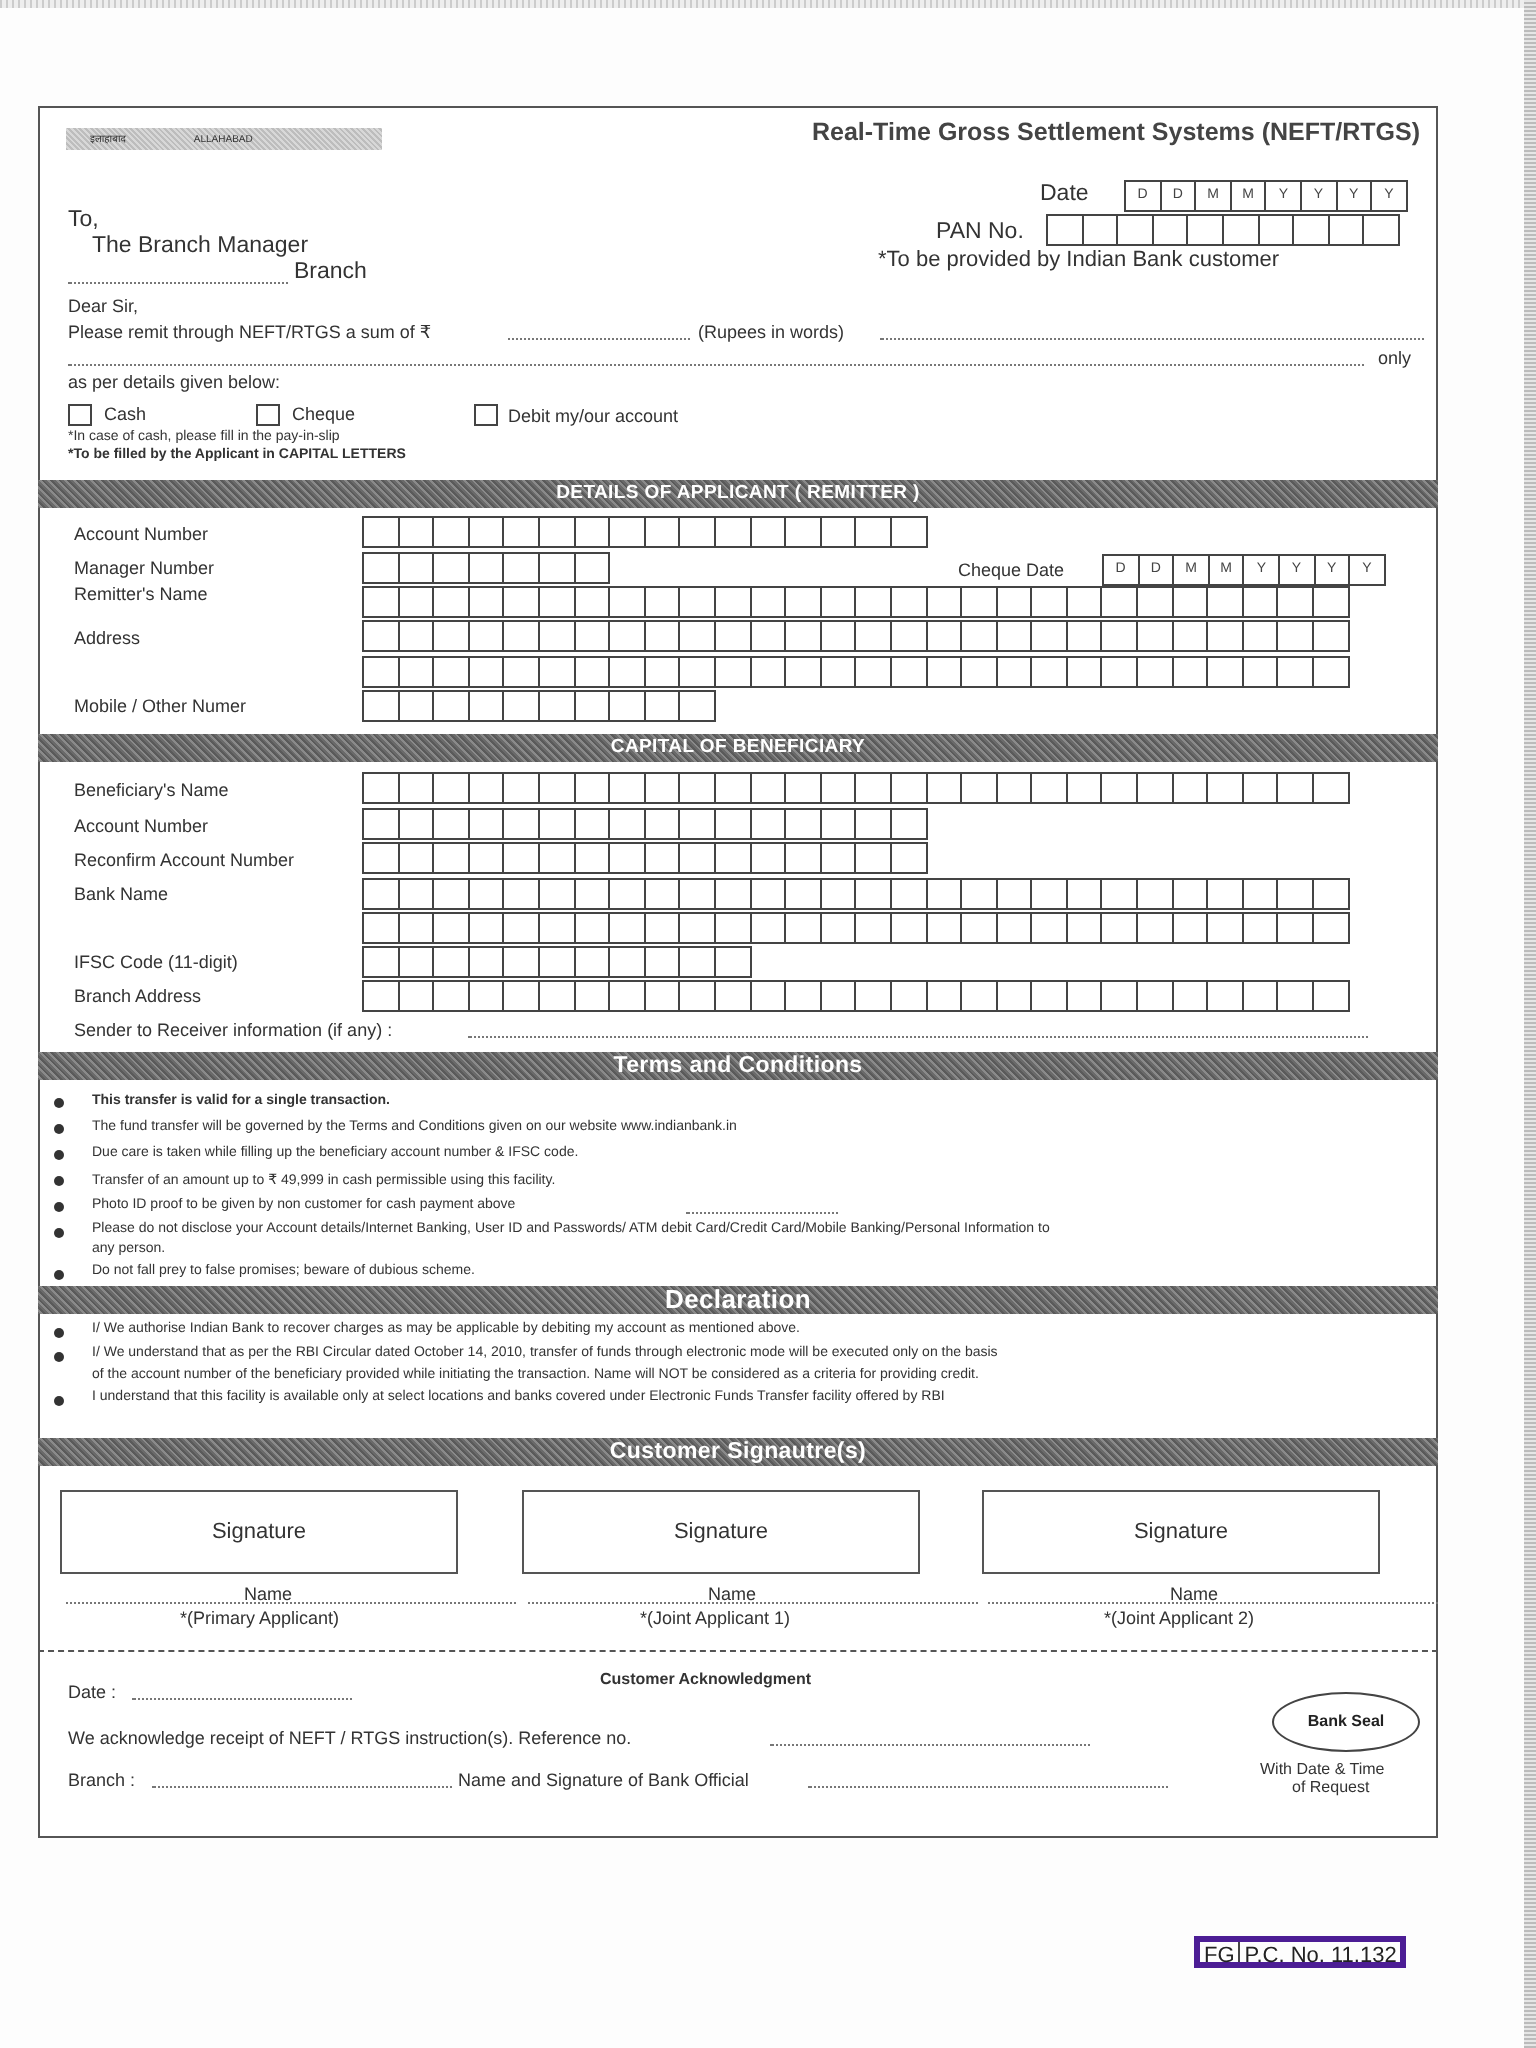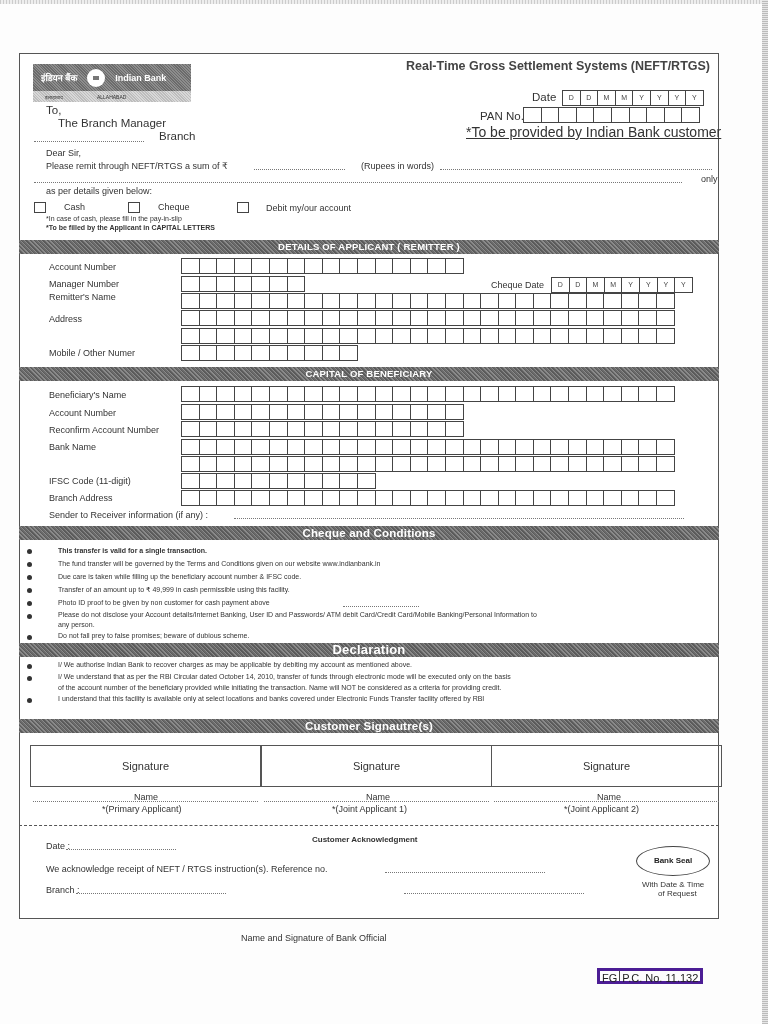--- a/index.html
+++ b/index.html
@@ -17,53 +17,48 @@
   .band.big { font-size: 11.5px; }
   .band.huge { font-size: 13px; }
   .logo { position: absolute; left: 33px; top: 64px; width: 158px; height: 38px; }
   .logo-top { height: 27px; background: repeating-linear-gradient(45deg, #6b6b6b 0 1px, #8d8d8d 1px 2px);
     color: #fff; font-size: 9px; font-weight: bold; display: flex; align-items: center; padding-left: 8px; gap: 10px; }
   .logo-bottom { height: 11px; background: repeating-linear-gradient(45deg, #bdbdbd 0 1px, #d8d8d8 1px 2px);
     font-size: 5px; display: flex; align-items: center; gap: 34px; padding-left: 12px; color: #333; }
   .logo-mark { width: 18px; height: 18px; border-radius: 50%; background: #fff; position: relative; }
   .logo-mark::after { content: ""; position: absolute; left: 6px; top: 7px; width: 6px; height: 4px; background: #777; }
   .title { position: absolute; right: 58px; top: 59px; text-align: right; font-size: 12.5px; font-weight: bold; color: #444; line-height: 14px; }
-  .t { position: absolute; font-size: 9px; white-space: nowrap; color: #333; margin-left: 12px; }
+  .t { position: absolute; font-size: 9px; white-space: nowrap; color: #333; }
   .t.s { font-size: 7px; }
   .t.m { font-size: 11.5px; }
   .t.b { font-weight: bold; }
   .line { position: absolute; border-bottom: 1px dotted #777; height: 1px; }
   .boxes { position: absolute; display: flex; height: 16px; }
   .boxes .bx { width: 18.6px; height: 16px; border: 1px solid #444; margin-right: -1px;
     font-size: 7px; text-align: center; line-height: 14px; color: #444; }
   .cb { position: absolute; width: 12px; height: 11px; border: 1px solid #444; background: #fff; }
   .bullet { position: absolute; left: 27px; width: 5px; height: 5px; border-radius: 50%; background: #333; }
-  .sigbox { position: absolute; top: 745px; width: 231px; height: 42px; border: 1px solid #555;
+  .sigbox { position: absolute; top: 745px; width: 199px; height: 42px; border: 1px solid #555;
     font-size: 11px; text-align: center; line-height: 40px; color: #333; }
   .dash { position: absolute; left: 19px; top: 825px; width: 700px; border-top: 1.5px dashed #555; }
   .seal { position: absolute; left: 636px; top: 846px; width: 74px; height: 30px; border: 1px solid #444;
     border-radius: 50%; text-align: center; font-size: 8px; font-weight: bold; line-height: 28px; }
   .pcno { position: absolute; left: 597px; top: 968px; height: 16px; border: 3px solid #4c1d95; display: flex; font-size: 11px; line-height: 14px; }
   .pcno span { padding: 0 2px; }
   .pcno span:first-child { border-right: 1px solid #444; }
 </style>
 </head>
 <body>
 
 <div class="page-edge-top"></div>
 <div class="page-edge-right"></div>
 
 <div class="form"></div>
 
 <div class="logo">
-  <div class="logo-top">
-    <span>इंडियन बैंक</span>
-    <span class="logo-mark"></span>
-    <span>Indian Bank</span>
-  </div>
   <div class="logo-bottom">
     <span>इलाहाबाद</span>
     <span>ALLAHABAD</span>
   </div>
 </div>
 
 <div class="title">
   <div>Real-Time Gross Settlement Systems (NEFT/RTGS)</div>
 </div>
 
@@ -85,21 +80,21 @@
     <div class="bx"></div>
     <div class="bx"></div>
     <div class="bx"></div>
     <div class="bx"></div>
     <div class="bx"></div>
     <div class="bx"></div>
     <div class="bx"></div>
     <div class="bx"></div>
     <div class="bx"></div>
   </div>
-<div class="t" style="left:454px; top:124px; font-size:14px;text-decoration:underline;">*To be provided by Indian Bank customer</div>
+<div class="t" style="left:439px; top:124px; font-size:11px;">*To be provided by Indian Bank customer</div>
 
 <div class="t m" style="left:34px; top:104px;">To,</div>
 <div class="t m" style="left:46px; top:117px;">The Branch Manager</div>
 <div class="line" style="left:34px; top:141px; width:110px;"></div>
 <div class="t m" style="left:147px; top:130px;">Branch</div>
 
 <div class="t" style="left:34px; top:148px;">Dear Sir,</div>
 <div class="t" style="left:34px; top:161px;">Please remit through NEFT/RTGS a sum of ₹</div>
 <div class="line" style="left:254px; top:169px; width:91px;"></div>
 <div class="t" style="left:349px; top:161px;">(Rupees in words)</div>
@@ -449,21 +444,21 @@
     <div class="bx"></div>
     <div class="bx"></div>
     <div class="bx"></div>
     <div class="bx"></div>
     <div class="bx"></div>
   </div>
 
 <div class="t" style="left:37px; top:510px;">Sender to Receiver information (if any) :</div>
 <div class="line" style="left:234px; top:518px; width:450px;"></div>
 
-<div class="band big" style="top:526px;">Cheque and Conditions</div>
+<div class="band big" style="top:526px;">Terms and Conditions</div>
 <div class="bullet" style="top:549px;"></div>
 <div class="t s b" style="left:46px; top:547px;">This transfer is valid for a single transaction.</div>
 <div class="bullet" style="top:562px;"></div>
 <div class="t s" style="left:46px; top:560px;">The fund transfer will be governed by the Terms and Conditions given on our website www.indianbank.in</div>
 <div class="bullet" style="top:575px;"></div>
 <div class="t s" style="left:46px; top:573px;">Due care is taken while filling up the beneficiary account number &amp; IFSC code.</div>
 <div class="bullet" style="top:588px;"></div>
 <div class="t s" style="left:46px; top:586px;">Transfer of an amount up to ₹ 49,999 in cash permissible using this facility.</div>
 <div class="bullet" style="top:601px;"></div>
 <div class="t s" style="left:46px; top:599px;">Photo ID proof to be given by non customer for cash payment above</div>
@@ -503,21 +498,21 @@
 
 <div class="dash"></div>
 
 <div class="t b" style="left:300px; top:835px; font-size:8px;">Customer Acknowledgment</div>
 <div class="t" style="left:34px; top:841px;">Date :</div>
 <div class="line" style="left:66px; top:849px; width:110px;"></div>
 <div class="t" style="left:34px; top:864px;">We acknowledge receipt of NEFT / RTGS  instruction(s). Reference no.</div>
 <div class="line" style="left:385px; top:872px; width:160px;"></div>
 <div class="t" style="left:34px; top:885px;">Branch :</div>
 <div class="line" style="left:76px; top:893px; width:150px;"></div>
-<div class="t" style="left:229px; top:933px;">Name and Signature of Bank Official</div>
+<div class="t" style="left:229px; top:885px;">Name and Signature of Bank Official</div>
 <div class="line" style="left:404px; top:893px; width:180px;"></div>
 
 <div class="seal">Bank Seal</div>
 <div class="t" style="left:630px; top:880px; font-size:8px;">With Date &amp; Time</div>
 <div class="t" style="left:646px; top:889px; font-size:8px;">of Request</div>
 
 <div class="pcno">
   <span>FG</span>
   <span>P.C. No. 11.132</span>
 </div>

